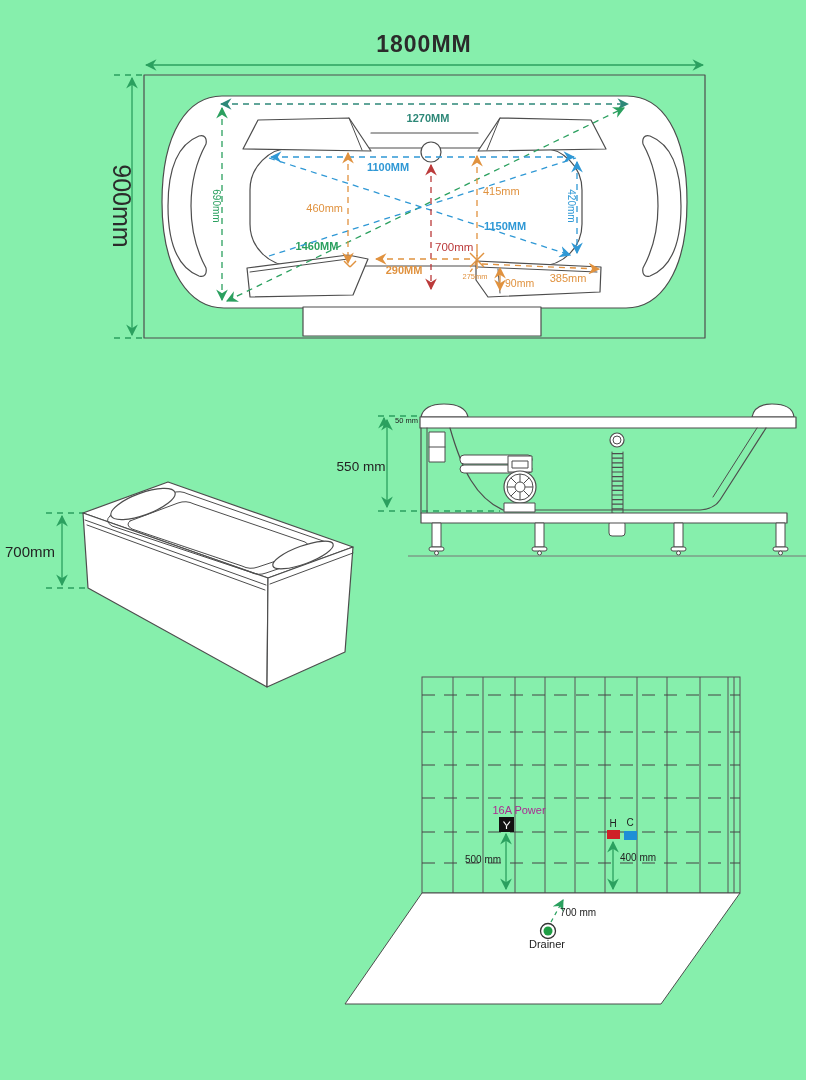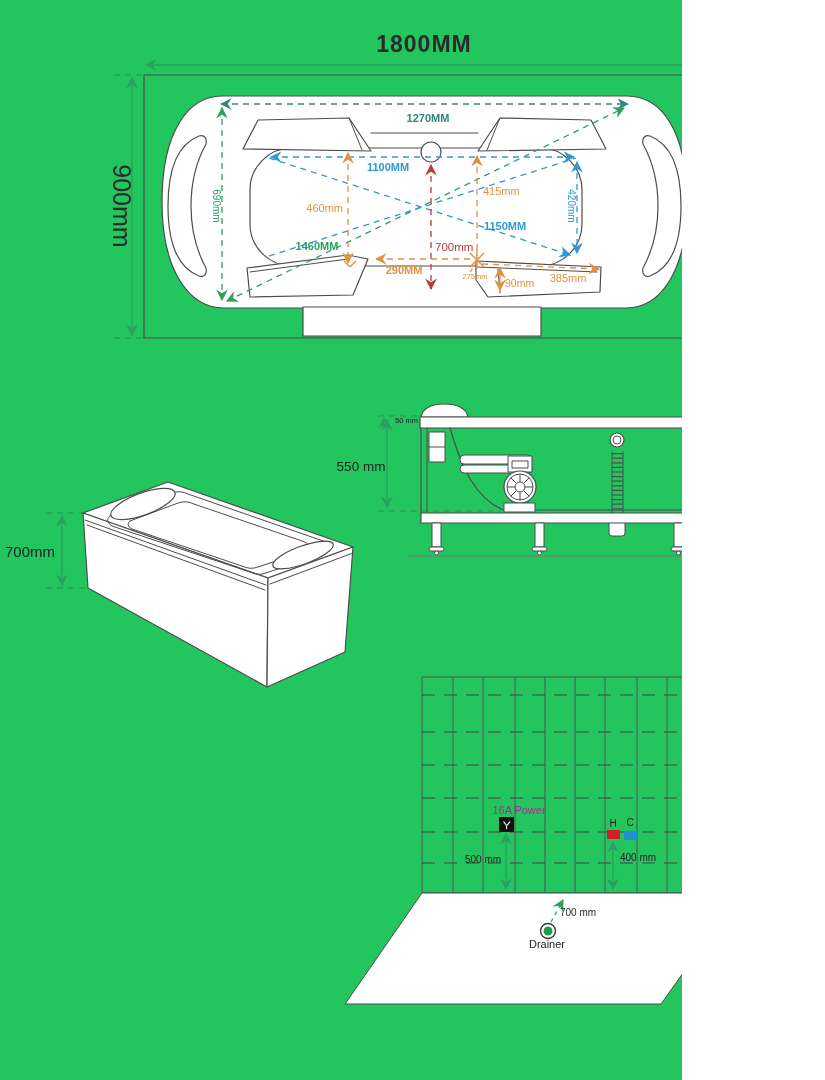--- a/index.html
+++ b/index.html
@@ -1,16 +1,16 @@
 <!DOCTYPE html>
 <html><head>
 <meta charset="utf-8">
 <style>
   html,body{margin:0;padding:0;background:#ffffff;}
-  .page{width:682px;height:1080px;position:relative;background:#22c55e;overflow:hidden;text-decoration:underline;}
+  .page{width:806px;height:1080px;position:relative;background:#86efac;overflow:hidden;text-decoration:underline;}
   svg{display:block;}
   svg text{font-family:"Liberation Sans",sans-serif;fill:#2b2b2b;}
   .ln{stroke:#4d4d4d;stroke-width:1.2;fill:none;stroke-linecap:round;stroke-linejoin:round;}
   .lnw{stroke:#4d4d4d;stroke-width:1.2;fill:#ffffff;stroke-linejoin:round;}
   .thin{stroke-width:1;}
   .dim{fill:none;stroke-width:1.3;stroke-linecap:butt;}
   .dash{stroke-dasharray:6 5;}
   .dash2{stroke-dasharray:4 4;}
   .g{stroke:#2ba05f;} .t{stroke:#2e8878;} .b{stroke:#2f98d5;} .o{stroke:#e0923f;} .r{stroke:#bb3a3a;}
   .lbl-g{fill:#2ba05f;} .lbl-t{fill:#2e8878;} .lbl-b{fill:#2f98d5;} .lbl-o{fill:#e0923f;}

